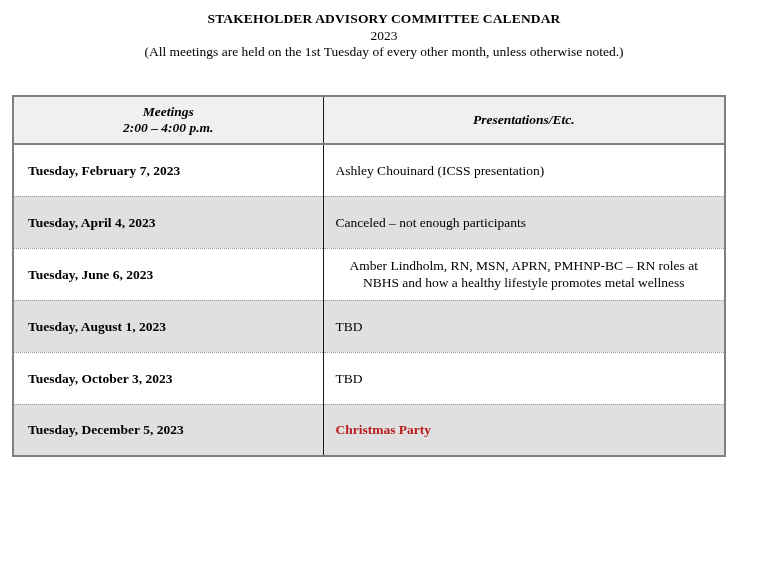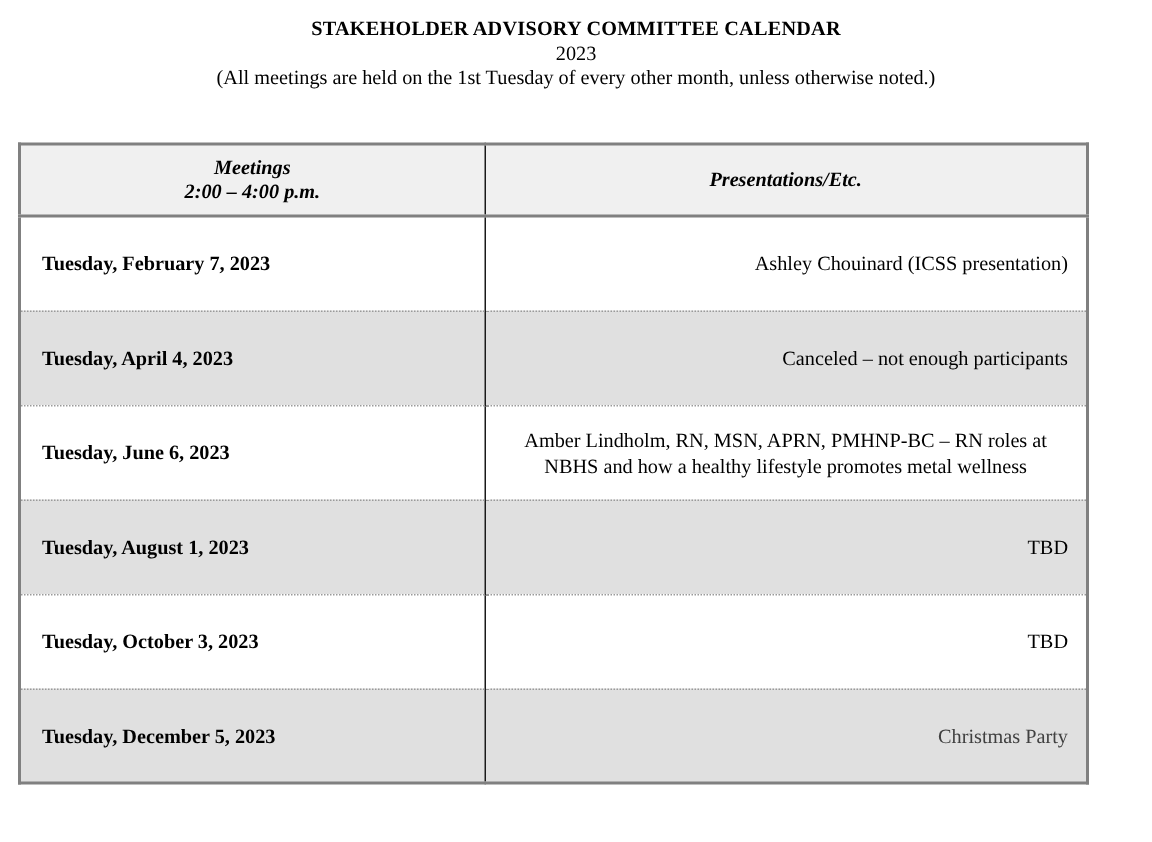--- a/index.html
+++ b/index.html
@@ -77,54 +77,54 @@
     text-align: center;
     height: 48px;
     border-bottom: 2px solid #808080;
   }
   tr.head-row th.th-meetings {
     border-right: 1.5px solid #1a1a1a;
   }
   .th-line { display: block; }
 
   
-  tbody tr { height: 63px; }
+  tbody tr { height: 52px; }
   tbody td {
     font-size: 13.5px;
     line-height: 17px;
     border-top: 1px dotted #9a9a9a;
   }
   tbody tr:first-child td {
     border-top: none;
   }
   tbody td.cell-date {
     font-weight: bold;
     text-align: left;
     padding-left: 14px;
     border-right: 1.5px solid #1a1a1a;
   }
   tbody td.cell-presentation {
-    text-align: right;
+    text-align: left;
     padding-left: 12px;
     padding-right: 12px;
   }
   tbody td.cell-presentation.align-left {
     text-align: center;
   }
 
   tbody tr.shaded td {
     background: #e0e0e0;
   }
   tbody tr.plain td {
     background: #ffffff;
   }
 
   .accent-red {
-    color: #404040;
-    font-weight: normal;
+    color: #b91c1c;
+    font-weight: bold;
   }
 </style>
 </head>
 <body>
 
 <div class="page">
 
   <div class="doc-heading">
     <div class="doc-title">STAKEHOLDER ADVISORY COMMITTEE CALENDAR</div>
     <div class="doc-year">2023</div>

